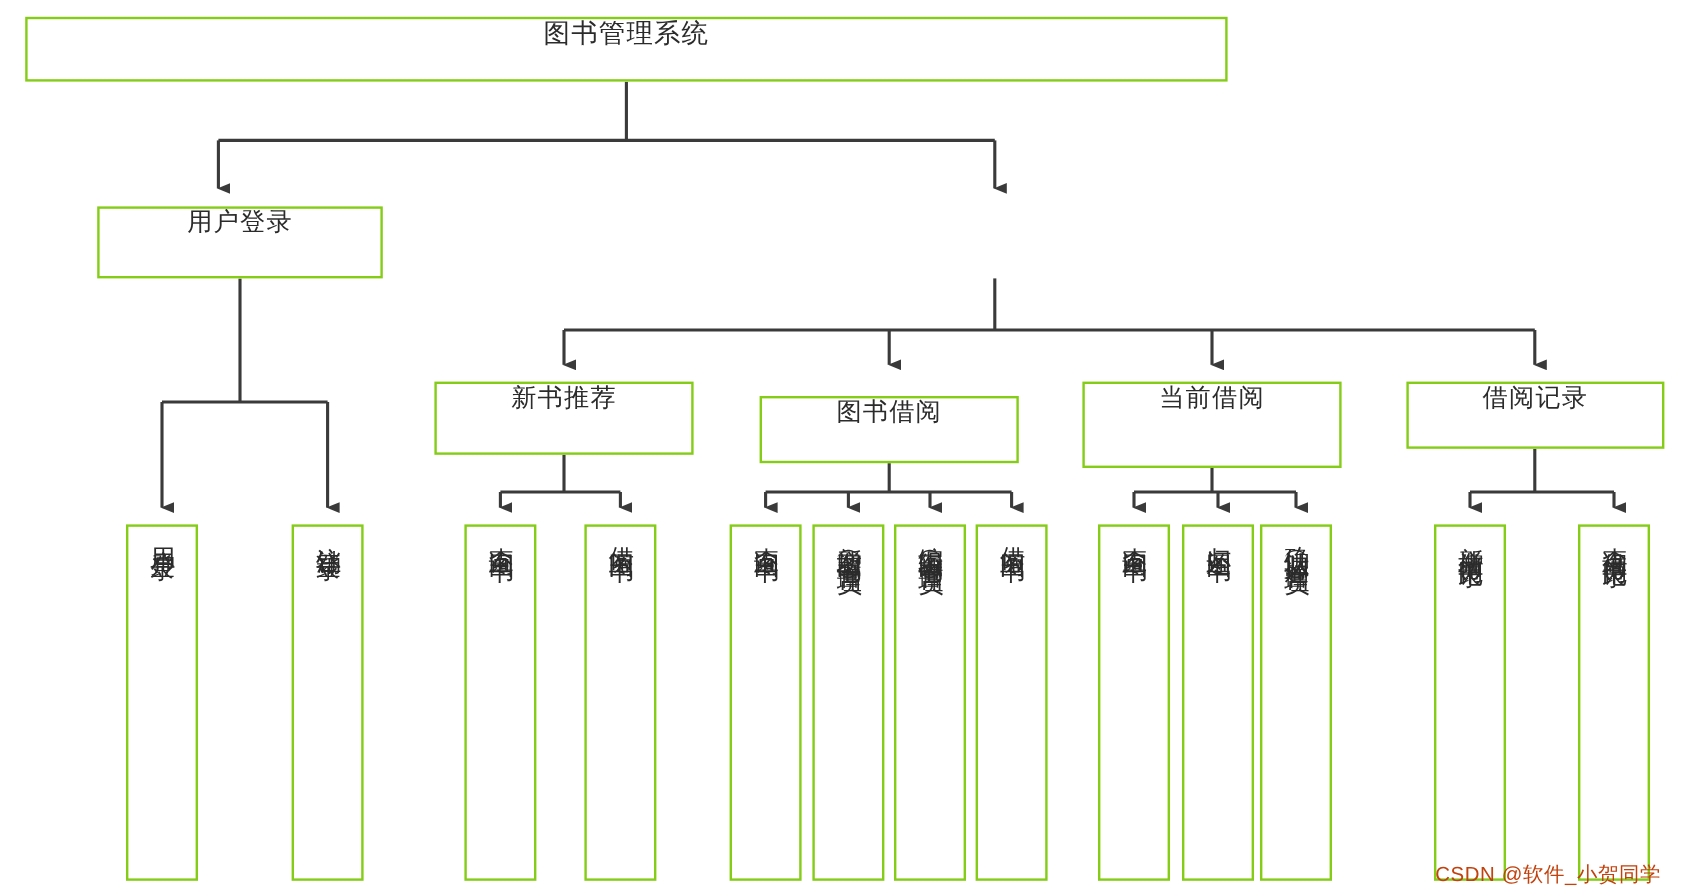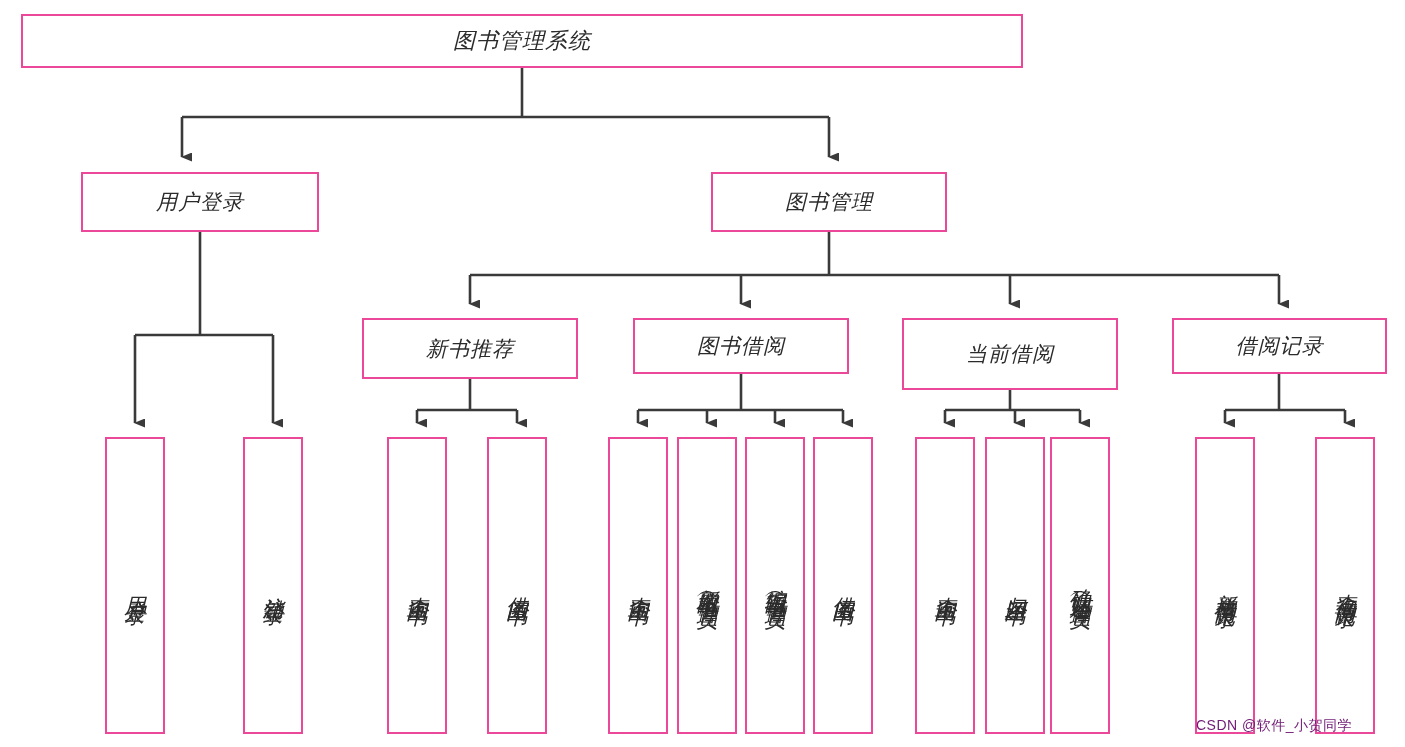--- a/index.html
+++ b/index.html
@@ -21,47 +21,46 @@
     position: absolute;
     left: 0;
     top: 0;
     width: 1405px;
     height: 747px;
   }
   .node-box {
     position: absolute;
     box-sizing: border-box;
     background: #ffffff;
-    border: 2px solid #ec4899;
+    border: 2px solid #84cc16;
     display: flex;
-    align-items: center;
+    align-items: flex-start;
     justify-content: center;
     overflow: hidden;
-    font-style: italic;
   }
   .node-label {
     color: #2b2b2b;
     font-size: 21px;
     line-height: 1.12;
     letter-spacing: 1px;
     white-space: nowrap;
     text-align: center;
   }
   .node-box.vertical .node-label {
     writing-mode: vertical-rl;
     text-orientation: upright;
     letter-spacing: 3px;
     font-size: 21px;
     white-space: nowrap;
   }
   .level1 .node-label { font-size: 22px; }
   .watermark {
     position: absolute;
-    color: #701a75;
-    font-size: 14px;
+    color: #c2410c;
+    font-size: 17px;
     letter-spacing: 0.5px;
     white-space: nowrap;
     pointer-events: none;
   }
 </style>
 </head>
 <body>
 
 <div id="diagram-root">
 
@@ -115,28 +114,25 @@
     </g>
   </svg>
 
   <div class="node-box level1" style="left:21px; top:14px; width:1002px; height:54px;">
     <span class="node-label">图书管理系统</span>
   </div>
 
   <div class="node-box level2" style="left:81px; top:172px; width:238px; height:60px;">
     <span class="node-label">用户登录</span>
   </div>
-  <div class="node-box level2" style="left:711px; top:172px; width:236px; height:60px;">
-    <span class="node-label">图书管理</span>
-  </div>
 
   <div class="node-box level3" style="left:362px; top:318px; width:216px; height:61px;">
     <span class="node-label">新书推荐</span>
   </div>
-  <div class="node-box level3" style="left:633px; top:318px; width:216px; height:56px;">
+  <div class="node-box level3" style="left:633px; top:330px; width:216px; height:56px;">
     <span class="node-label">图书借阅</span>
   </div>
   <div class="node-box level3" style="left:902px; top:318px; width:216px; height:72px;">
     <span class="node-label">当前借阅</span>
   </div>
   <div class="node-box level3" style="left:1172px; top:318px; width:215px; height:56px;">
     <span class="node-label">借阅记录</span>
   </div>
 
   <div class="node-box vertical" style="left:105px; top:437px; width:60px; height:297px;">

